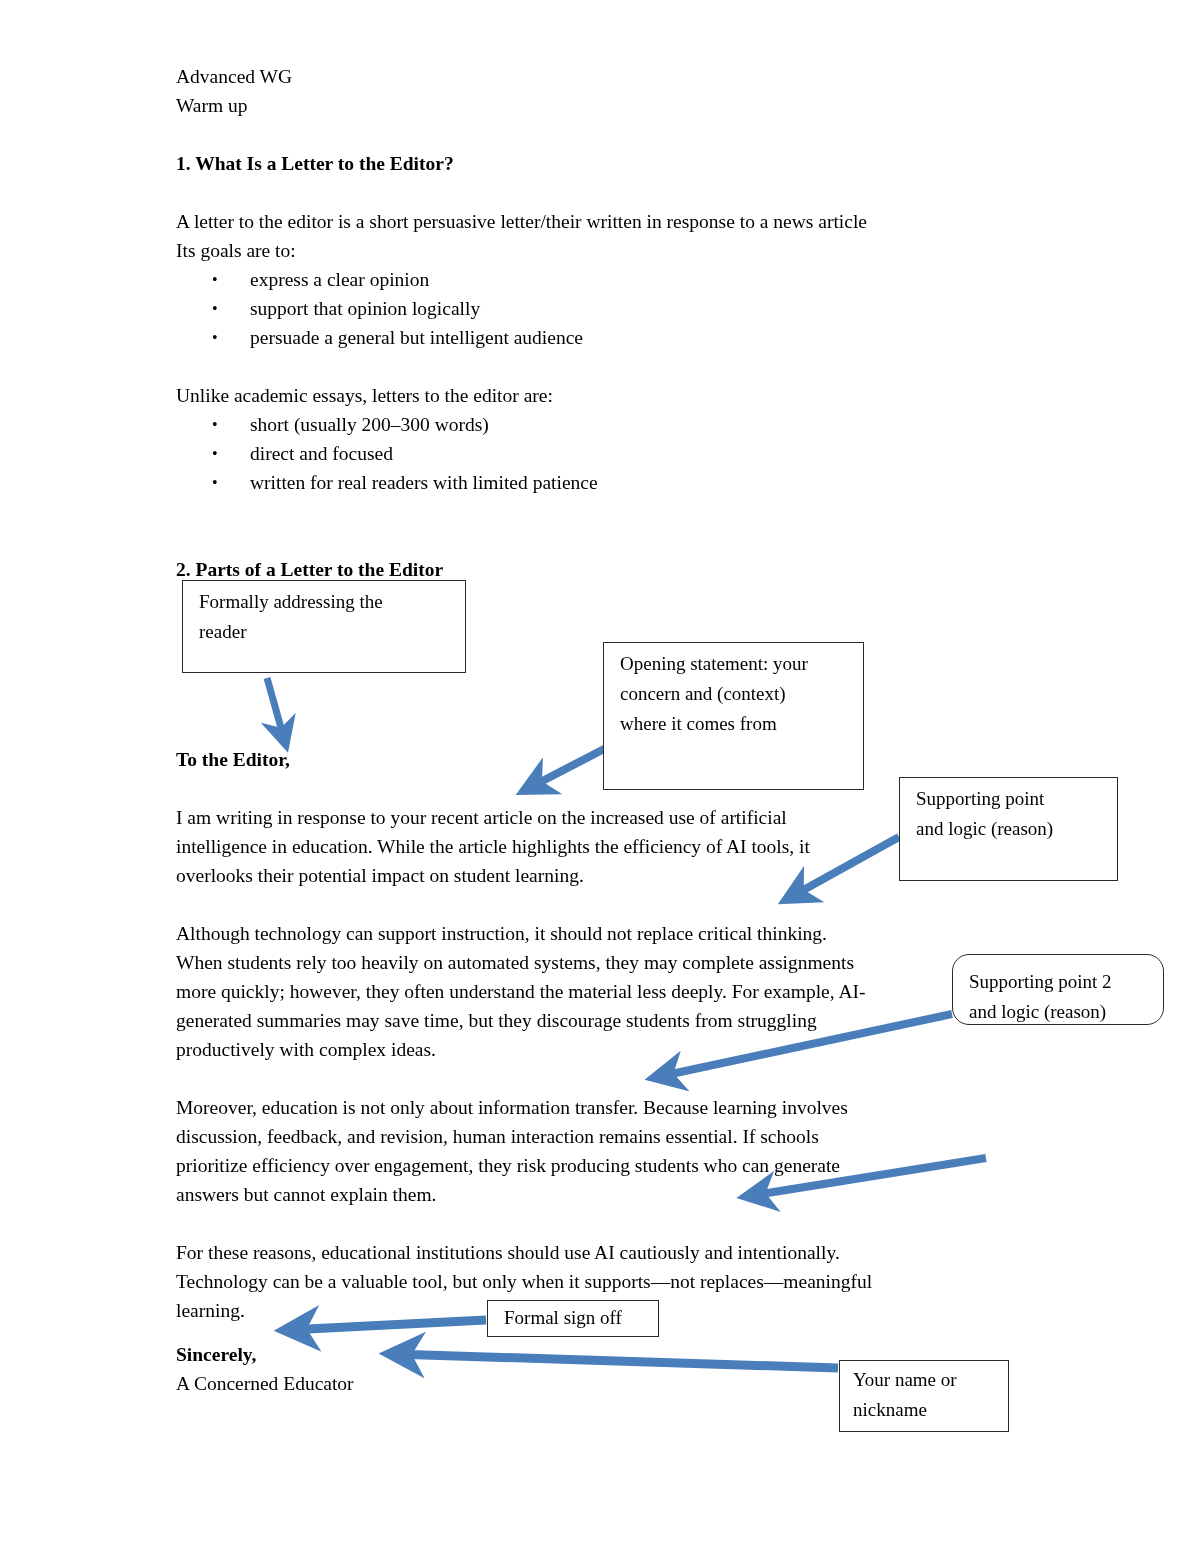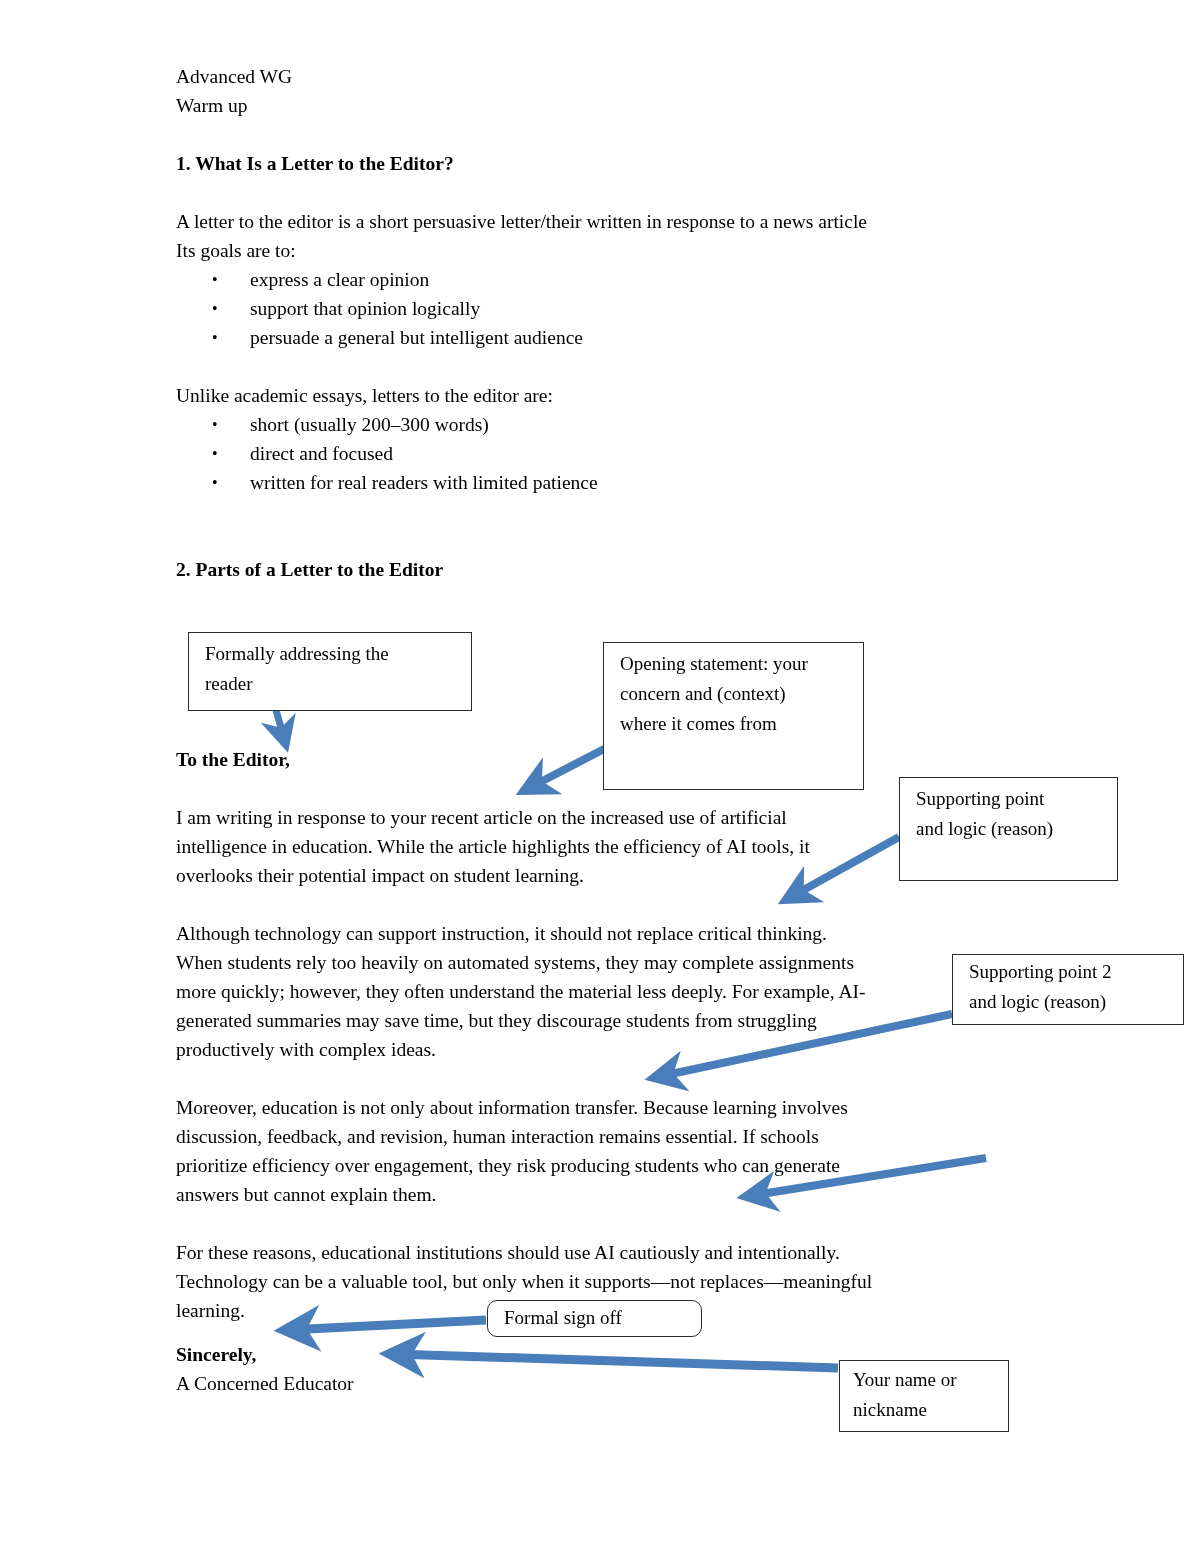--- a/index.html
+++ b/index.html
@@ -110,43 +110,43 @@
     </defs>
     <line x1="267" y1="678" x2="285" y2="742" stroke="#4A7EBB" stroke-width="7" marker-end="url(#ah)"></line>
     <line x1="606" y1="748" x2="527" y2="789" stroke="#4A7EBB" stroke-width="8" marker-end="url(#ah)"></line>
     <line x1="899" y1="837" x2="789" y2="898" stroke="#4A7EBB" stroke-width="8" marker-end="url(#ah)"></line>
     <line x1="952" y1="1014" x2="657" y2="1077" stroke="#4A7EBB" stroke-width="8" marker-end="url(#ah)"></line>
     <line x1="986" y1="1158" x2="749" y2="1196" stroke="#4A7EBB" stroke-width="8" marker-end="url(#ah)"></line>
     <line x1="486" y1="1320" x2="288" y2="1330" stroke="#4A7EBB" stroke-width="9" marker-end="url(#ah)"></line>
     <line x1="838" y1="1368" x2="393" y2="1354" stroke="#4A7EBB" stroke-width="9" marker-end="url(#ah)"></line>
   </svg>
 
-  <div class="callout" style="left:182px; top:632px; width:284px; height:79px;margin-left:6px;">
+  <div class="callout" style="left:182px; top:580px; width:284px; height:93px;">
     <div>Formally addressing the</div>
     <div>reader</div>
   </div>
 
   <div class="callout" style="left:603px; top:642px; width:261px; height:148px;">
     <div>Opening statement: your</div>
     <div>concern and (context)</div>
     <div>where it comes from</div>
   </div>
 
   <div class="callout" style="left:899px; top:777px; width:219px; height:104px;">
     <div>Supporting point</div>
     <div>and logic (reason)</div>
   </div>
 
-  <div class="callout" style="left:952px; top:954px; width:232px; height:71px; padding-top:2px;">
+  <div class="callout" style="left:952px; top:954px; width:212px; height:71px; padding-top:12px;border-radius:17px;">
     <div>Supporting point 2</div>
     <div>and logic (reason)</div>
   </div>
 
 
-  <div class="callout" style="left:487px; top:1300px; width:215px; height:37px; padding-top:2px;border-radius:10px;">
+  <div class="callout" style="left:487px; top:1300px; width:172px; height:37px; padding-top:2px;">
     <div>Formal sign off</div>
   </div>
 
   <div class="callout" style="left:839px; top:1340px; width:170px; height:72px; padding-top:4px; padding-left:13px;margin-top:20px;">
     <div>Your name or</div>
     <div>nickname</div>
   </div>
 
 </div>
 

